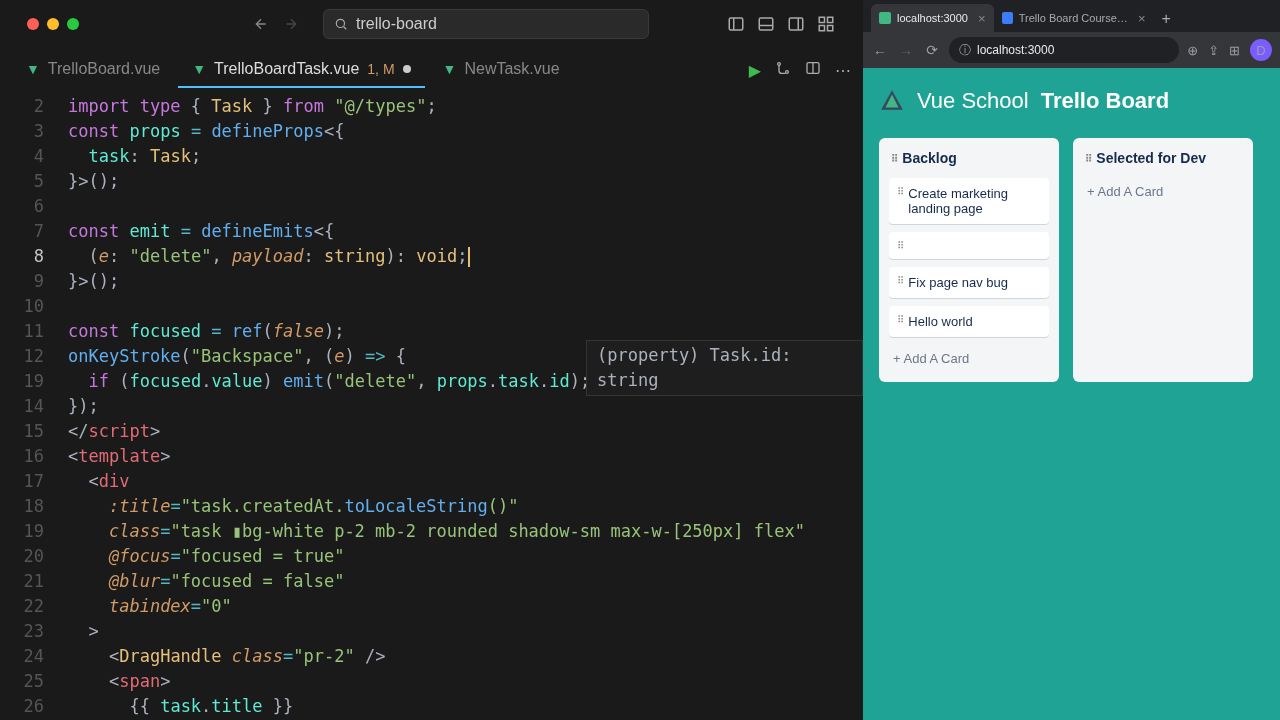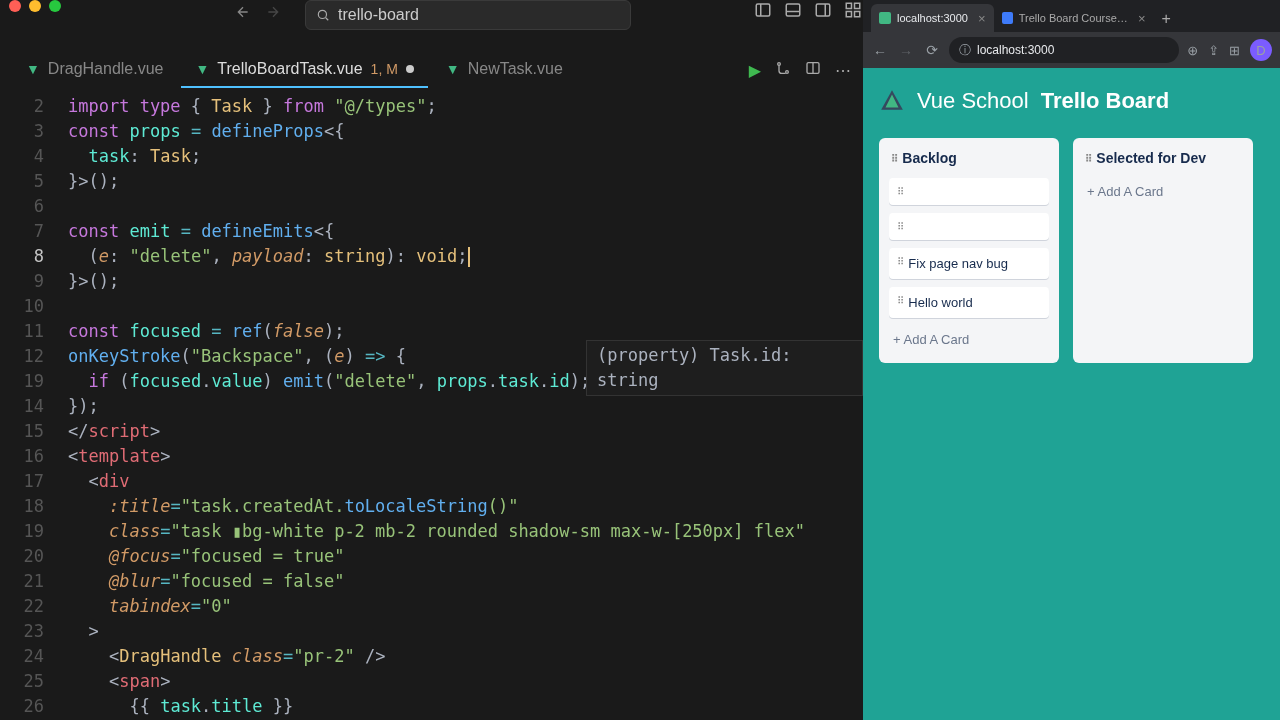--- a/index.html
+++ b/index.html
@@ -15,24 +15,24 @@
 .editor-pane {
   width: 863px;
   height: 720px;
   background: #1a1a1a;
   display: flex;
   flex-direction: column;
 }
 .titlebar {
   height: 48px;
   display: flex;
-  padding: 0 0;
+  align-items: center;
+  padding: 0 27px;
   background: #1a1a1a;
   gap: 10px;
-  margin-left: 9px;
 }
 .traffic-lights { display: flex; gap: 8px; }
 .tl { width: 12px; height: 12px; border-radius: 50%; }
 .tl-red { background: #ff5f56; }
 .tl-yellow { background: #ffbd2e; }
 .tl-green { background: #27c93f; }
 .nav-arrows { display: flex; gap: 6px; margin-left: 160px; }
 .nav-arrow { width: 24px; height: 24px; display:flex; align-items:center; justify-content:center; color:#888; cursor:pointer; border-radius:4px; }
 .search-pill {
   flex: 0 0 326px;
@@ -277,21 +277,21 @@
             <rect x="3" y="14" width="7" height="7"></rect>
             <rect x="14" y="14" width="7" height="7"></rect>
           </svg>
         </div>
     </div>
   </div>
 
   <div class="tabs">
     <div class="tab">
       <span class="vue-icon">▼</span>
-      <span>DragHandle.vue</span>
+      <span>TrelloBoard.vue</span>
     </div>
     <div class="tab active">
       <span class="vue-icon">▼</span>
       <span>TrelloBoardTask.vue</span>
       <span class="status">1, M</span>
       <span class="dot"></span>
     </div>
     <div class="tab">
       <span class="vue-icon">▼</span>
       <span>NewTask.vue</span>
@@ -388,20 +388,21 @@
       <span class="brand-txt2">Trello Board</span>
     </div>
     <div class="board" id="board">
         <div class="column">
           <div class="col-header">
             <span class="drag-dots">⠿</span>
             <span>Backlog</span>
           </div>
           <div class="card">
             <span class="drag-dots">⠿</span>
+            <span>Create marketing landing page</span>
           </div>
           <div class="card">
             <span class="drag-dots">⠿</span>
           </div>
           <div class="card">
             <span class="drag-dots">⠿</span>
             <span>Fix page nav bug</span>
           </div>
           <div class="card">
             <span class="drag-dots">⠿</span>

